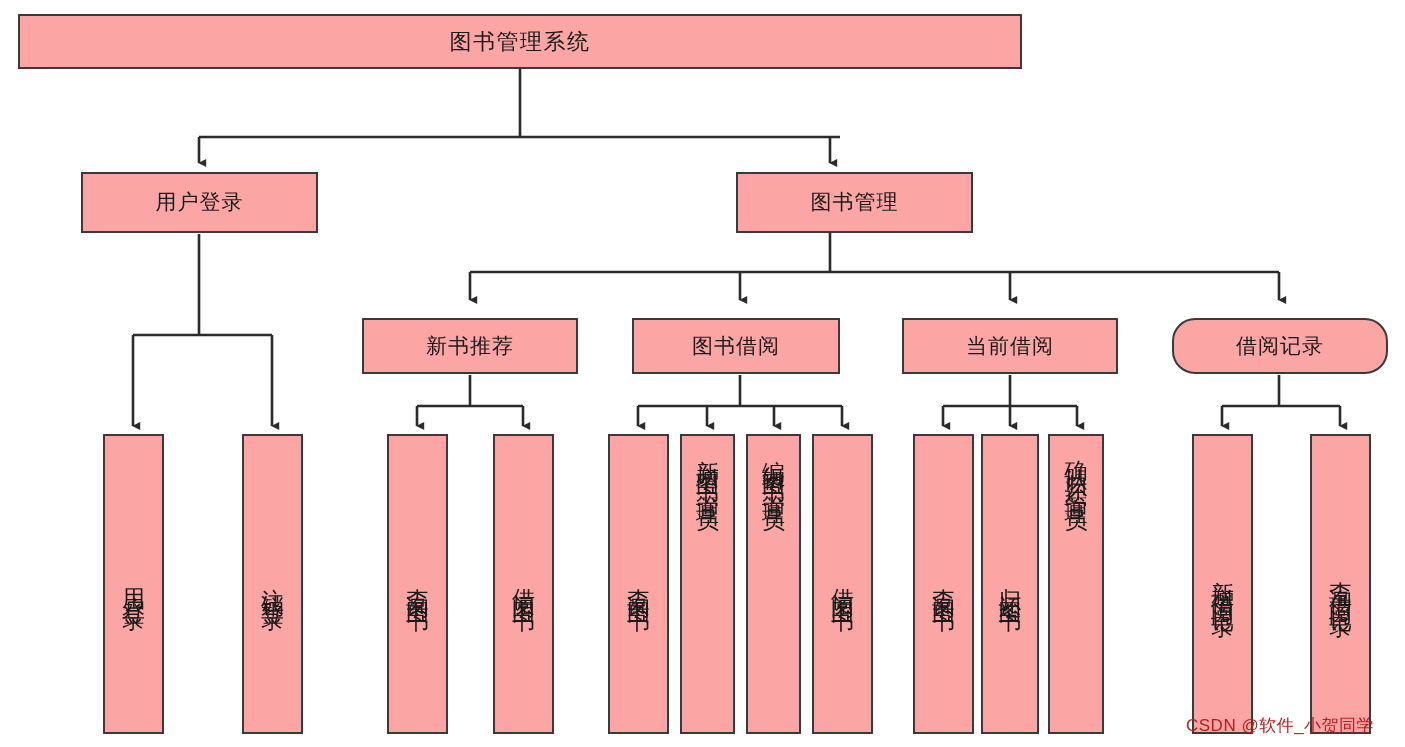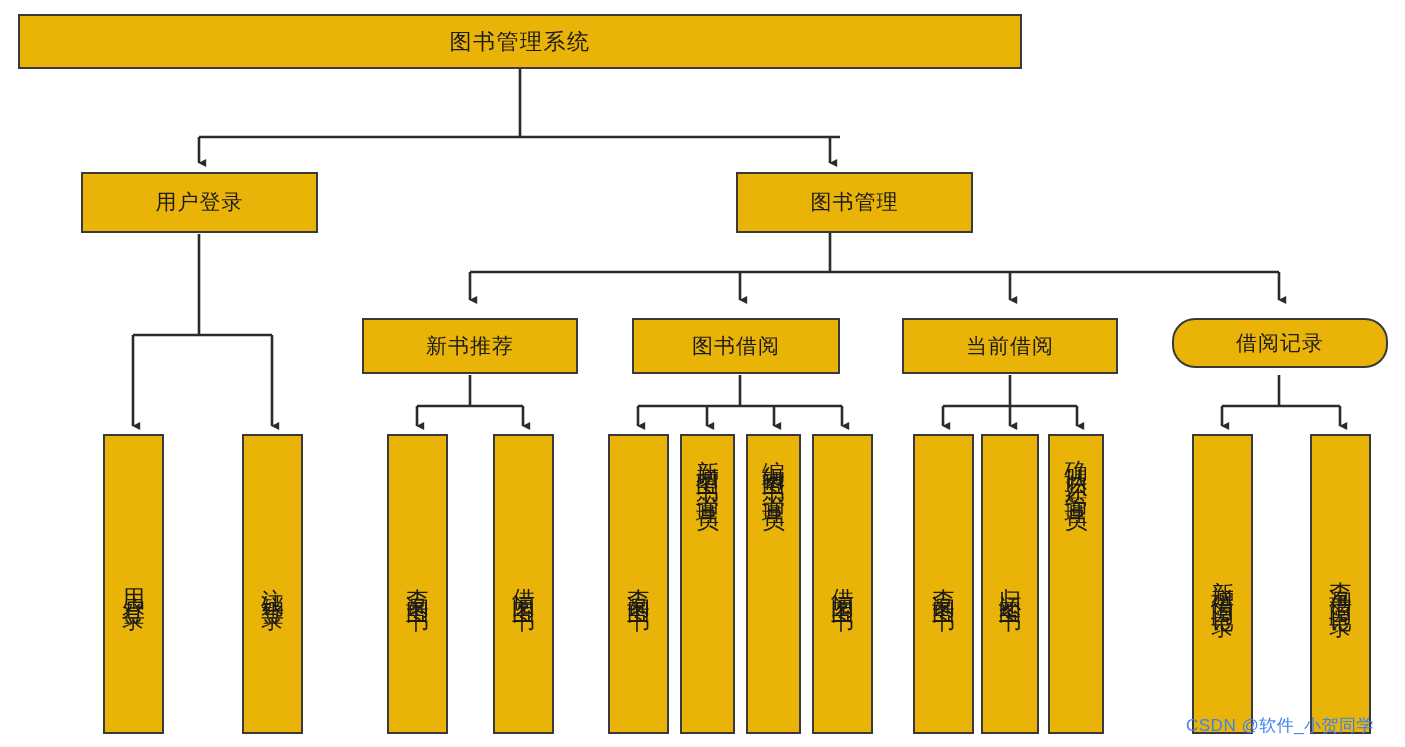--- a/index.html
+++ b/index.html
@@ -20,21 +20,21 @@
     left: 0;
     top: 0;
     width: 1405px;
     height: 747px;
     pointer-events: none;
   }
   .node {
     position: absolute;
     box-sizing: border-box;
     border: 2px solid #3a3a3a;
-    background: #eab308;
+    background: #fca5a5;
     display: flex;
     align-items: center;
     justify-content: center;
     color: #1a1a1a;
   }
   .node .label {
     display: block;
     text-align: center;
     line-height: 1.08;
     white-space: pre;
@@ -64,21 +64,21 @@
   }
   .node.v.mid {
     align-items: center;
     padding-top: 0;
   }
   .watermark {
     position: absolute;
     left: 1186px;
     top: 714px;
     font-size: 17px;
-    color: #3b82f6;
+    color: #b91c1c;
     font-family: "Liberation Sans", "DejaVu Sans", sans-serif;
     white-space: nowrap;
     letter-spacing: 0.5px;
   }
 </style>
 </head>
 <body>
 
 <div id="canvas">
 
@@ -146,21 +146,21 @@
 
   <div class="node h" style="left:362px; top:318px; width:216px; height:56px;">
     <span class="label">新书推荐</span>
   </div>
   <div class="node h" style="left:632px; top:318px; width:208px; height:56px;">
     <span class="label">图书借阅</span>
   </div>
   <div class="node h" style="left:902px; top:318px; width:216px; height:56px;">
     <span class="label">当前借阅</span>
   </div>
-  <div class="node h" style="left:1172px; top:318px; width:216px; height:50px;border-radius:23px;">
+  <div class="node h" style="left:1172px; top:318px; width:216px; height:56px;border-radius:23px;">
     <span class="label">借阅记录</span>
   </div>
 
   <div class="node v mid" style="left:103px; top:434px; width:61px; height:300px;">
     <span class="label">用户登录</span>
   </div>
   <div class="node v mid" style="left:242px; top:434px; width:61px; height:300px;">
     <span class="label">注销登录</span>
   </div>
 

